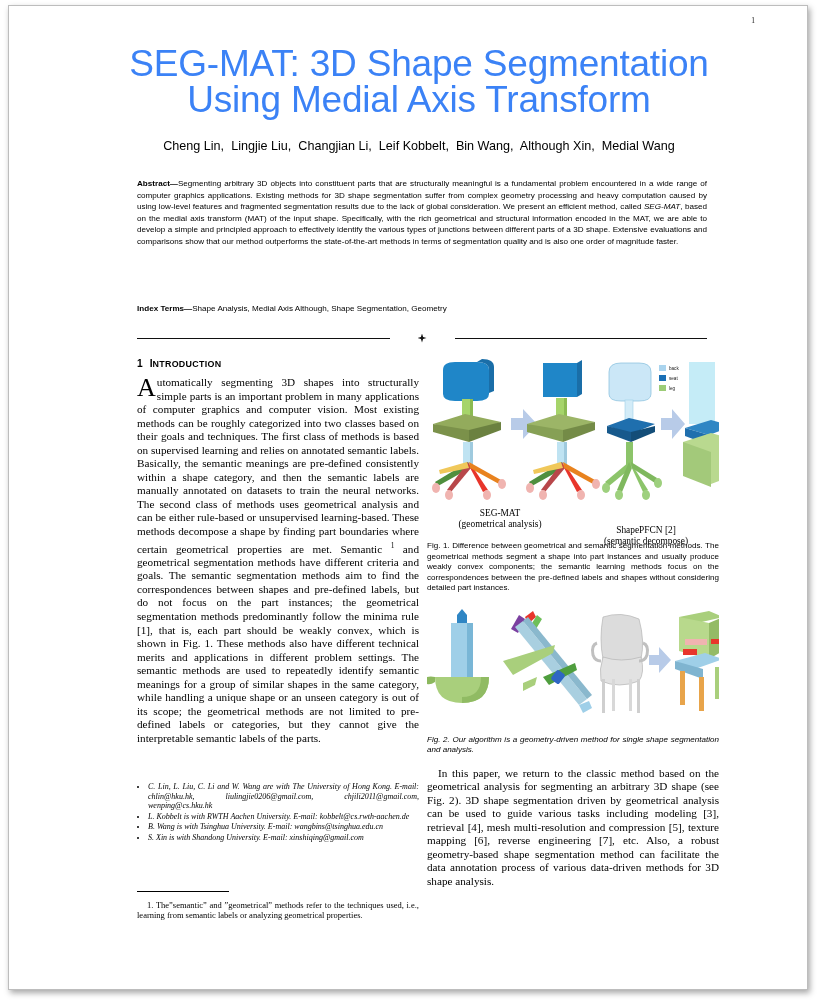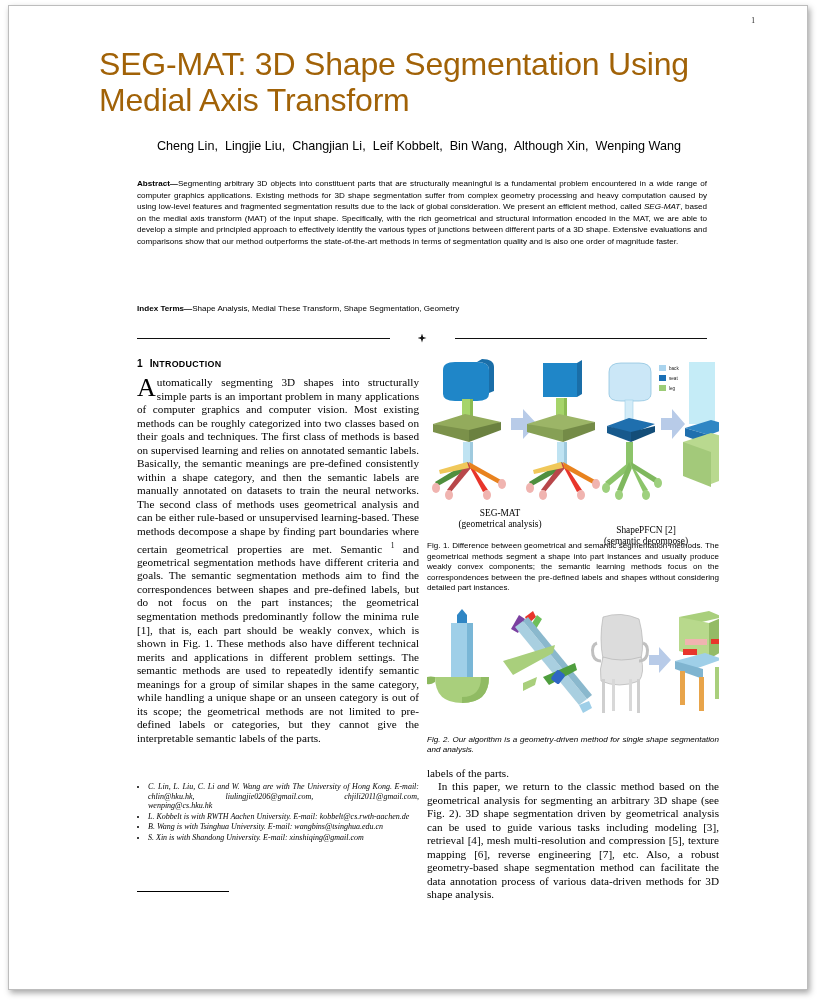--- a/index.html
+++ b/index.html
@@ -12,23 +12,23 @@
     position:absolute;left:8px;top:5px;width:800px;height:985px;
     background:#fff;border:1px solid #bdbdbd;
     box-shadow:2px 3px 6px rgba(0,0,0,0.35);
     box-sizing:border-box;
   }
   .page-number{
     position:absolute;right:52px;top:10px;font-size:7.5px;
     font-family:"Liberation Serif",serif;color:#111;
   }
   .title{
-    position:absolute;left:90px;top:40px;width:640px;
-    font-family:"Liberation Sans",sans-serif;font-size:32px;
-    line-height:36px;color:#a16207;font-weight:400;letter-spacing:-0.2px;
+    position:absolute;left:90px;top:40px;width:640px;text-align:center;
+    font-family:"Liberation Sans",sans-serif;font-size:37px;
+    line-height:36px;color:#3b82f6;font-weight:400;letter-spacing:-0.2px;
   }
   .authors{
     position:absolute;left:90px;top:133px;width:640px;text-align:center;
     font-family:"Liberation Sans",sans-serif;font-size:12.6px;color:#000;
   }
   .authors span{white-space:nowrap;}
   .abstract{
     position:absolute;left:128px;top:172px;width:570px;
     font-family:"Liberation Sans",sans-serif;font-size:8.1px;
     line-height:11.6px;text-align:justify;color:#000;
@@ -122,26 +122,26 @@
 
   <div class="title">SEG-MAT: 3D Shape Segmentation Using Medial Axis Transform</div>
 
   <div class="authors">
     <span>Cheng Lin,</span>&nbsp;
     <span>Lingjie Liu,</span>&nbsp;
     <span>Changjian Li,</span>&nbsp;
     <span>Leif Kobbelt,</span>&nbsp;
     <span>Bin Wang,</span>&nbsp;
     <span>Although Xin,</span>&nbsp;
-    <span>Wenping Wang</span>
+    <span>Medial Wang</span>
   </div>
 
   <div class="abstract"><b>Abstract</b><b>—</b><span>Segmenting arbitrary 3D objects into constituent parts that are structurally meaningful is a fundamental problem encountered in a wide range of computer graphics applications. Existing methods for 3D shape segmentation suffer from complex geometry processing and heavy computation caused by using low-level features and fragmented segmentation results due to the lack of global consideration. We present an efficient method, called </span><i>SEG-MAT</i><span>, based on the medial axis transform (MAT) of the input shape. Specifically, with the rich geometrical and structural information encoded in the MAT, we are able to develop a simple and principled approach to effectively identify the various types of junctions between different parts of a 3D shape. Extensive evaluations and comparisons show that our method outperforms the state-of-the-art methods in terms of segmentation quality and is also one order of magnitude faster.</span></div>
 
-  <div class="indexterms"><b>Index Terms</b><b>—</b><span>Shape Analysis, Medial These Transform, Shape Segmentation, Geometry</span></div>
+  <div class="indexterms"><b>Index Terms</b><b>—</b><span>Shape Analysis, Medial Axis Although, Shape Segmentation, Geometry</span></div>
 
   <div class="sep">
     <div class="rule"></div>
     <div class="gap"></div>
     <div class="dia"></div>
     <div class="gap"></div>
     <div class="rule"></div>
   </div>
 
   <div class="colL">
@@ -158,20 +158,24 @@
     <ul>
       <li>C. Lin, L. Liu, C. Li and W. Wang are with The University of Hong Kong. E-mail: chlin@hku.hk, liulingjie0206@gmail.com, chjili2011@gmail.com, wenping@cs.hku.hk</li>
       <li>L. Kobbelt is with RWTH Aachen University. E-mail: kobbelt@cs.rwth-aachen.de</li>
       <li>B. Wang is with Tsinghua University. E-mail: wangbins@tsinghua.edu.cn</li>
       <li>S. Xin is with Shandong University. E-mail: xinshiqing@gmail.com</li>
     </ul>
   </div>
 
   <div class="hr-fn"></div>
 
+  <div class="footnote">
+    <p><span>1.</span>
+       <span>The”semantic” and ”geometrical” methods refer to the techniques used, i.e., learning from semantic labels or analyzing geometrical properties.</span></p>
+  </div>
 
   <div class="colR">
 
     <div class="fig-wrap">
       <div class="fig1-art">
         <svg width="292" height="150" viewBox="0 0 292 150">
 
           <g>
 
             <path d="M16 12 q0-8 12-8 h22 q12 0 12 8 v24 q0 7-12 7 h-22 q-12 0-12-7 z" fill="#1f86c8"></path>
@@ -333,19 +337,18 @@
             <rect x="288" y="58" width="5" height="32" fill="#a9cf7c"></rect>
             <rect x="284" y="30" width="10" height="5" fill="#e8352b"></rect>
           </g>
         </svg>
       </div>
       <div class="fig-caption" style="margin-top:6px;font-style:italic;"><span>Fig. 2.</span>
          <span>Our algorithm is a geometry-driven method for single shape segmentation and analysis.</span></div>
     </div>
 
     <div class="body-text" style="margin-top:11px;">
-      <p class="first"><span>labels of the parts.</span></p>
       <p>In this paper, we return to the classic method based on the geometrical analysis for segmenting an arbitrary 3D shape (see Fig. 2). 3D shape segmentation driven by geometrical analysis can be used to guide various tasks including modeling [3], retrieval [4], mesh multi-resolution and compression [5], texture mapping [6], reverse engineering [7], etc. Also, a robust geometry-based shape segmentation method can facilitate the data annotation process of various data-driven methods for 3D shape analysis.</p>
     </div>
   </div>
 
  </div>
 </div>
 
 </body></html>

